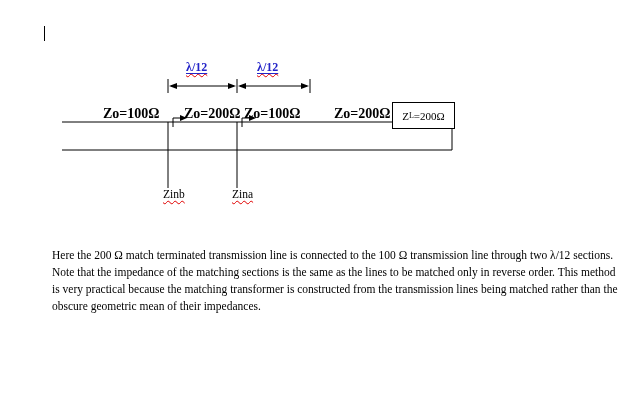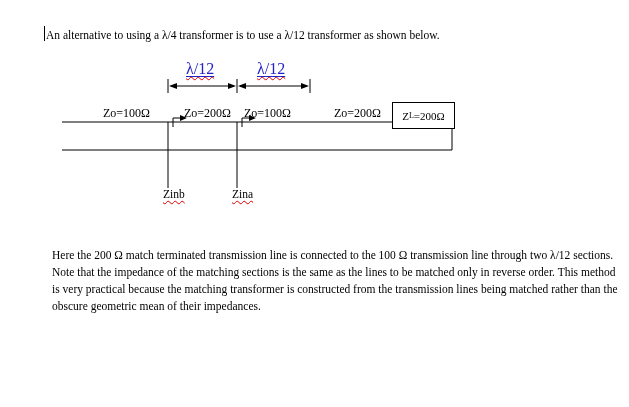--- a/index.html
+++ b/index.html
@@ -39,39 +39,41 @@
     pointer-events: none;
   }
   .diagram-lines line, .diagram-lines polyline {
     stroke: #000; stroke-width: 1; fill: none;
   }
   .diagram-lines polygon { fill: #000; stroke: none; }
 
   .dimlabel {
     position: absolute;
     line-height: 1;
-    font-size: 16px;
+    font-size: 12px;
     color: #2323C8;
+    font-weight: bold;
   }
   .wavy {
     text-decoration-line: underline;
     text-decoration-style: wavy;
     text-decoration-color: #E00000;
     text-decoration-thickness: 1px;
     text-underline-offset: 2px;
   }
   .bluelink {
     text-decoration-line: underline;
     text-decoration-style: solid;
     text-decoration-color: #2323C8;
   }
   .zlabel {
     position: absolute;
     line-height: 1;
-    font-size: 12px;
+    font-size: 14px;
+    font-weight: bold;
   }
   .loadbox {
     position: absolute;
     left: 392px; top: 102px;
     width: 61px; height: 25px;
     border: 1px solid #000;
     background: #fff;
     display: flex;
     align-items: center;
     justify-content: center;
@@ -103,21 +105,20 @@
     line-height: 17px;
   }
 </style>
 </head>
 <body>
 
 <div class="page">
 
   <div class="caret"></div>
 
-  <p class="intro">An alternative to using a λ/4 transformer is to use a λ/12 transformer as shown below.</p>
 
   <svg class="diagram-lines" width="629" height="210" viewBox="0 0 629 210">
 
     <line x1="168" y1="79" x2="168" y2="93"></line>
     <line x1="237" y1="79" x2="237" y2="93"></line>
     <line x1="310" y1="79" x2="310" y2="93"></line>
 
     <line x1="171" y1="86" x2="234" y2="86"></line>
     <polygon points="169,86 177,83 177,89"></polygon>
     <polygon points="236,86 228,83 228,89"></polygon>

